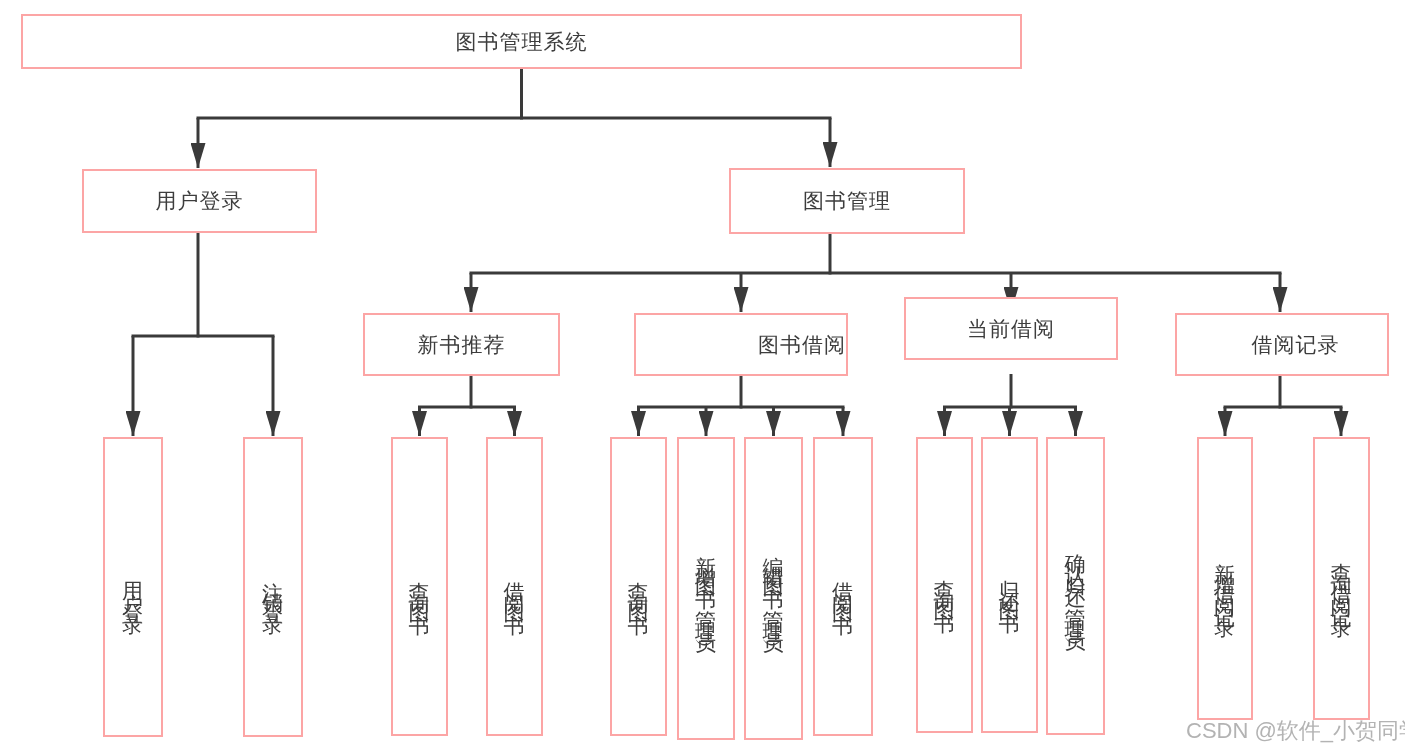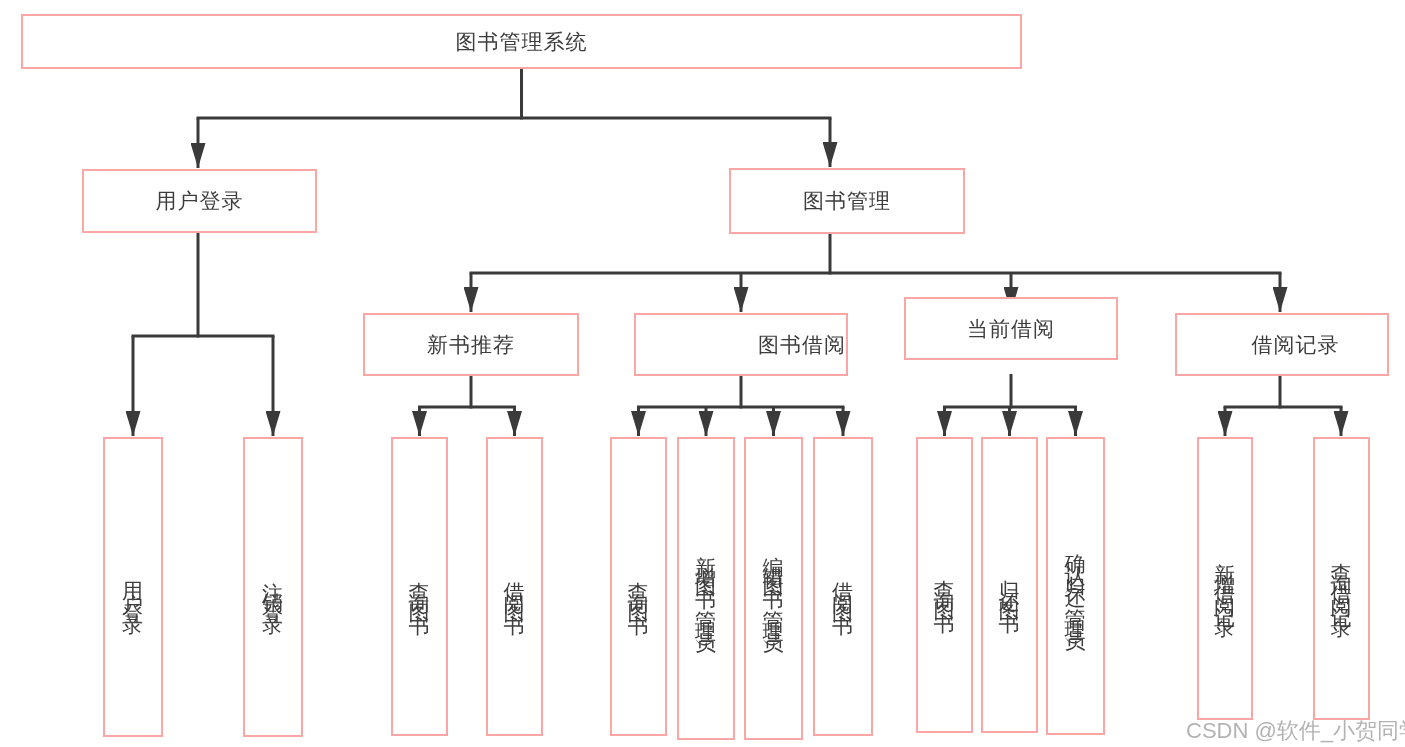--- a/index.html
+++ b/index.html
@@ -113,21 +113,21 @@
     <span>图书管理系统</span>
   </div>
 
   <div class="node h" style="left:82px; top:169px; width:235px; height:64px;">
     <span>用户登录</span>
   </div>
   <div class="node h" style="left:711px; top:168px; width:236px; height:66px;margin-left:18px;">
     <span>图书管理</span>
   </div>
 
-  <div class="node h" style="left:363px; top:313px; width:216px; height:63px;">
+  <div class="node h" style="left:363px; top:313px; width:197px; height:63px;">
     <span>新书推荐</span>
   </div>
   <div class="node h" style="left:634px; top:313px; width:214px; height:63px;justify-content:flex-end;">
     <span>图书借阅</span>
   </div>
   <div class="node h" style="left:904px; top:297px; width:214px; height:63px;">
     <span>当前借阅</span>
   </div>
   <div class="node h" style="left:1175px; top:313px; width:214px; height:63px;padding-left:27px;">
     <span>借阅记录</span>

